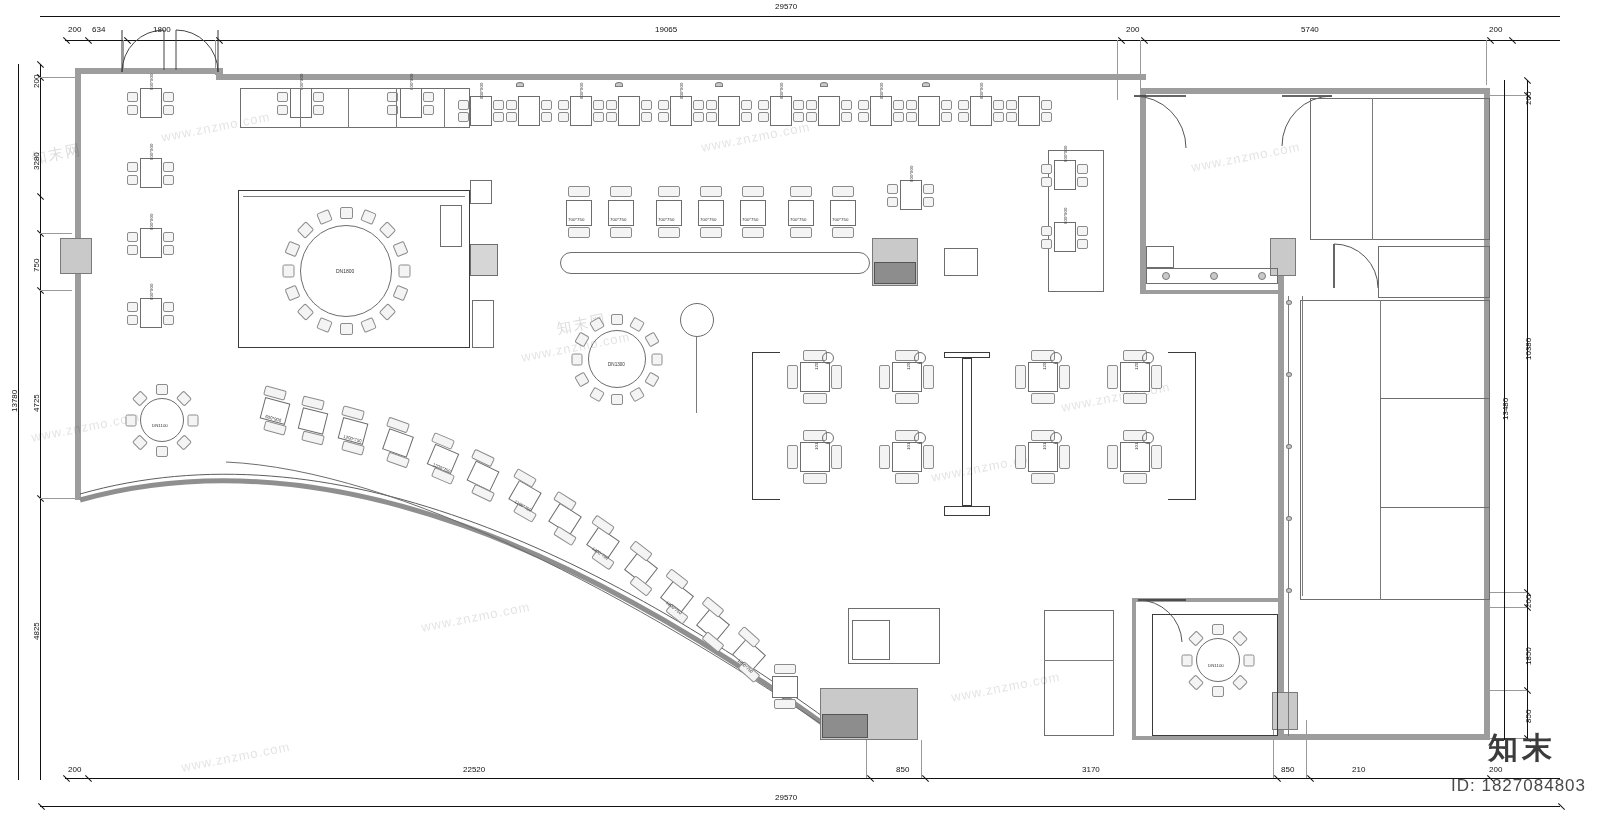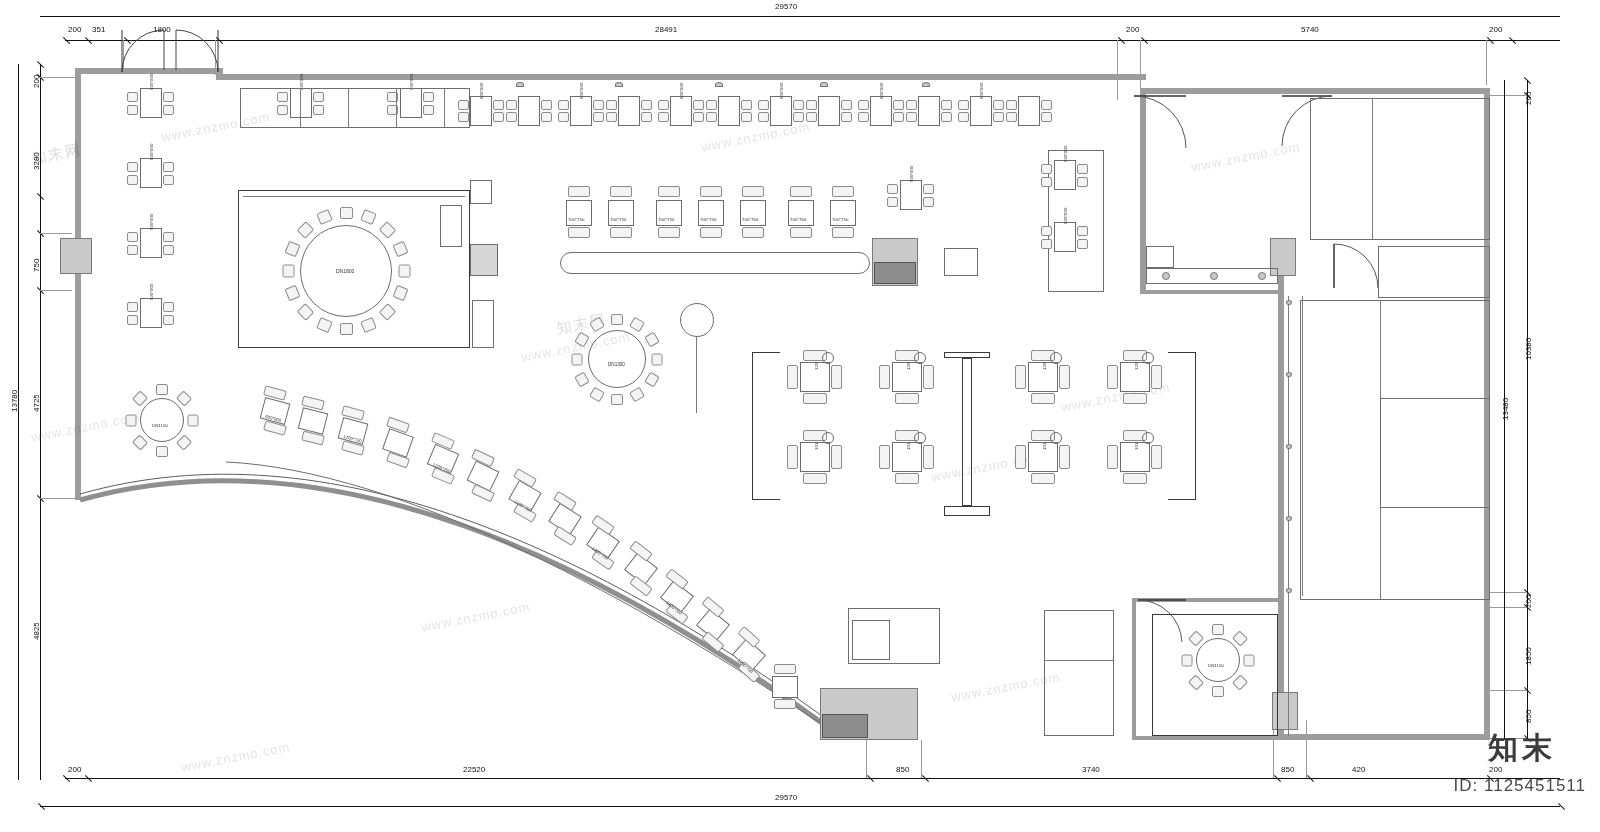--- a/index.html
+++ b/index.html
@@ -43,23 +43,23 @@
 </head>
 <body>
 
 <div id="stage">
 
   <div class="dline h" style="left:40px;top:16px;width:1520px;"></div>
   <div class="dim-txt" style="left:775px;top:2px;">29570</div>
 
   <div class="dline h" style="left:65px;top:40px;width:1495px;"></div>
   <div class="dim-txt" style="left:68px;top:25px;">200</div>
-  <div class="dim-txt" style="left:92px;top:25px;">351</div>
+  <div class="dim-txt" style="left:92px;top:25px;">634</div>
   <div class="dim-txt" style="left:153px;top:25px;">1800</div>
-  <div class="dim-txt" style="left:655px;top:25px;">28491</div>
+  <div class="dim-txt" style="left:655px;top:25px;">19065</div>
   <div class="dim-txt" style="left:1126px;top:25px;">200</div>
   <div class="dim-txt" style="left:1301px;top:25px;">5740</div>
   <div class="dim-txt" style="left:1489px;top:25px;">200</div>
   <div class="tick" style="left:62px;top:40px;transform:rotate(45deg);"></div>
   <div class="tick" style="left:84px;top:40px;transform:rotate(45deg);"></div>
   <div class="tick" style="left:123px;top:40px;transform:rotate(45deg);"></div>
   <div class="tick" style="left:215px;top:40px;transform:rotate(45deg);"></div>
   <div class="tick" style="left:1117px;top:40px;transform:rotate(45deg);"></div>
   <div class="tick" style="left:1140px;top:40px;transform:rotate(45deg);"></div>
   <div class="tick" style="left:1486px;top:40px;transform:rotate(45deg);"></div>
@@ -67,23 +67,23 @@
   <div class="ext" style="left:123px;top:40px;height:30px;"></div>
   <div class="ext" style="left:215px;top:40px;height:35px;"></div>
   <div class="ext" style="left:1117px;top:40px;height:60px;"></div>
   <div class="ext" style="left:1140px;top:40px;height:60px;"></div>
   <div class="ext" style="left:1486px;top:40px;height:45px;"></div>
 
   <div class="dline h" style="left:65px;top:778px;width:1495px;"></div>
   <div class="dim-txt" style="left:68px;top:765px;">200</div>
   <div class="dim-txt" style="left:463px;top:765px;">22520</div>
   <div class="dim-txt" style="left:896px;top:765px;">850</div>
-  <div class="dim-txt" style="left:1082px;top:765px;">3740</div>
+  <div class="dim-txt" style="left:1082px;top:765px;">3170</div>
   <div class="dim-txt" style="left:1281px;top:765px;">850</div>
-  <div class="dim-txt" style="left:1352px;top:765px;">420</div>
+  <div class="dim-txt" style="left:1352px;top:765px;">210</div>
   <div class="dim-txt" style="left:1489px;top:765px;">200</div>
   <div class="tick" style="left:62px;top:778px;transform:rotate(45deg);"></div>
   <div class="tick" style="left:84px;top:778px;transform:rotate(45deg);"></div>
   <div class="tick" style="left:866px;top:778px;transform:rotate(45deg);"></div>
   <div class="tick" style="left:921px;top:778px;transform:rotate(45deg);"></div>
   <div class="tick" style="left:1273px;top:778px;transform:rotate(45deg);"></div>
   <div class="tick" style="left:1306px;top:778px;transform:rotate(45deg);"></div>
   <div class="tick" style="left:1486px;top:778px;transform:rotate(45deg);"></div>
   <div class="ext" style="left:866px;top:740px;height:38px;"></div>
   <div class="ext" style="left:921px;top:740px;height:38px;"></div>
@@ -255,21 +255,21 @@
   <div class="wm" style="left:420px;top:620px;">www.znzmo.com</div>
   <div class="wm" style="left:950px;top:690px;">www.znzmo.com</div>
   <div class="wm" style="left:30px;top:430px;">www.znzmo.com</div>
   <div class="wm" style="left:180px;top:760px;">www.znzmo.com</div>
   <div class="wmcn" style="left:555px;top:320px;">知末网</div>
   <div class="wmcn" style="left:30px;top:150px;">知末网</div>
 
   <div id="logo">
     <span class="lg">知末</span>
   </div>
-  <div id="idtag">ID: 1125451511</div>
+  <div id="idtag">ID: 1827084803</div>
 
   <div id="furniture-layer">
       <div class="tbl" style="left: 140px; top: 88px; width: 22px; height: 30px;"></div>
       <div class="seat" style="left: 127px; top: 92px; width: 11px; height: 10px;"></div>
       <div class="seat" style="left: 127px; top: 105px; width: 11px; height: 10px;"></div>
       <div class="seat" style="left: 163px; top: 92px; width: 11px; height: 10px;"></div>
       <div class="seat" style="left: 163px; top: 105px; width: 11px; height: 10px;"></div>
       <div class="lblv" style="left: 149px; top: 90px;">600*900</div>
       <div class="tbl" style="left: 140px; top: 158px; width: 22px; height: 30px;"></div>
       <div class="seat" style="left: 127px; top: 162px; width: 11px; height: 10px;"></div>

